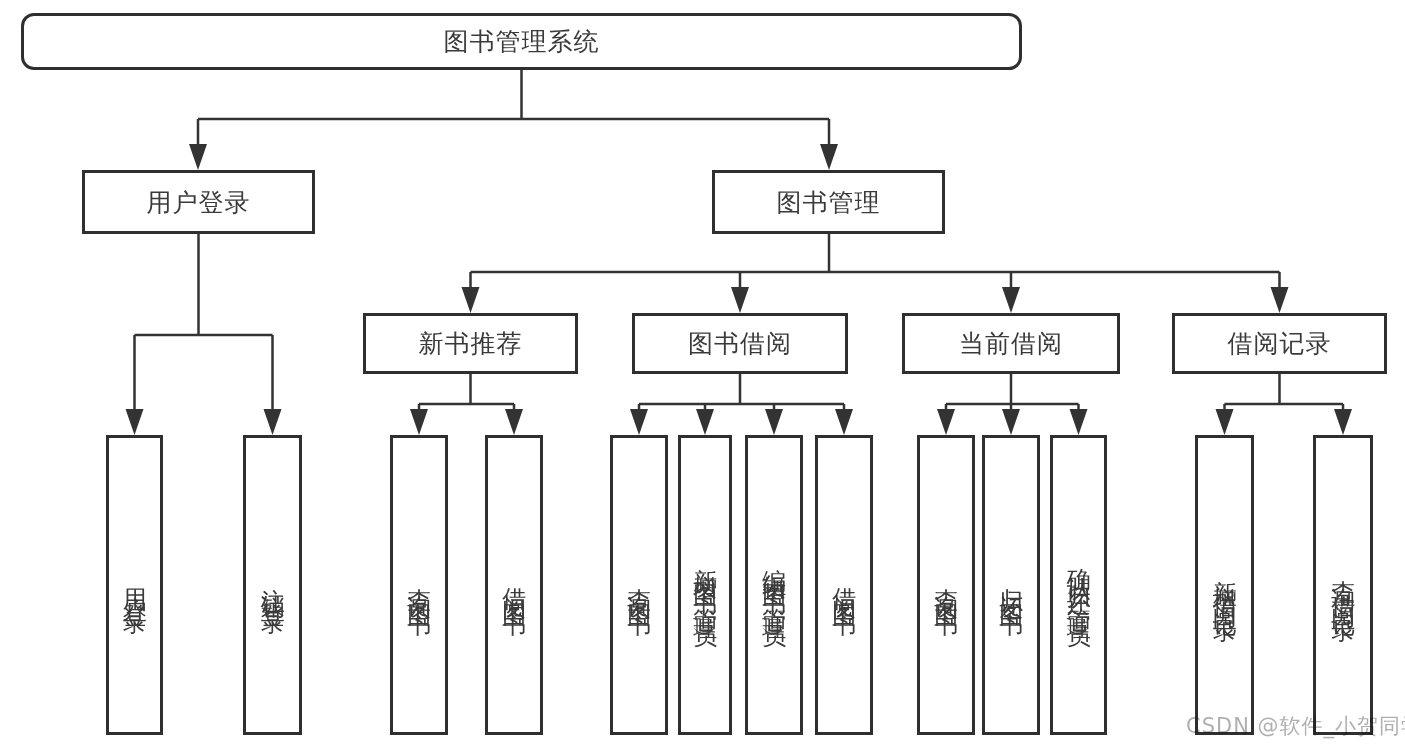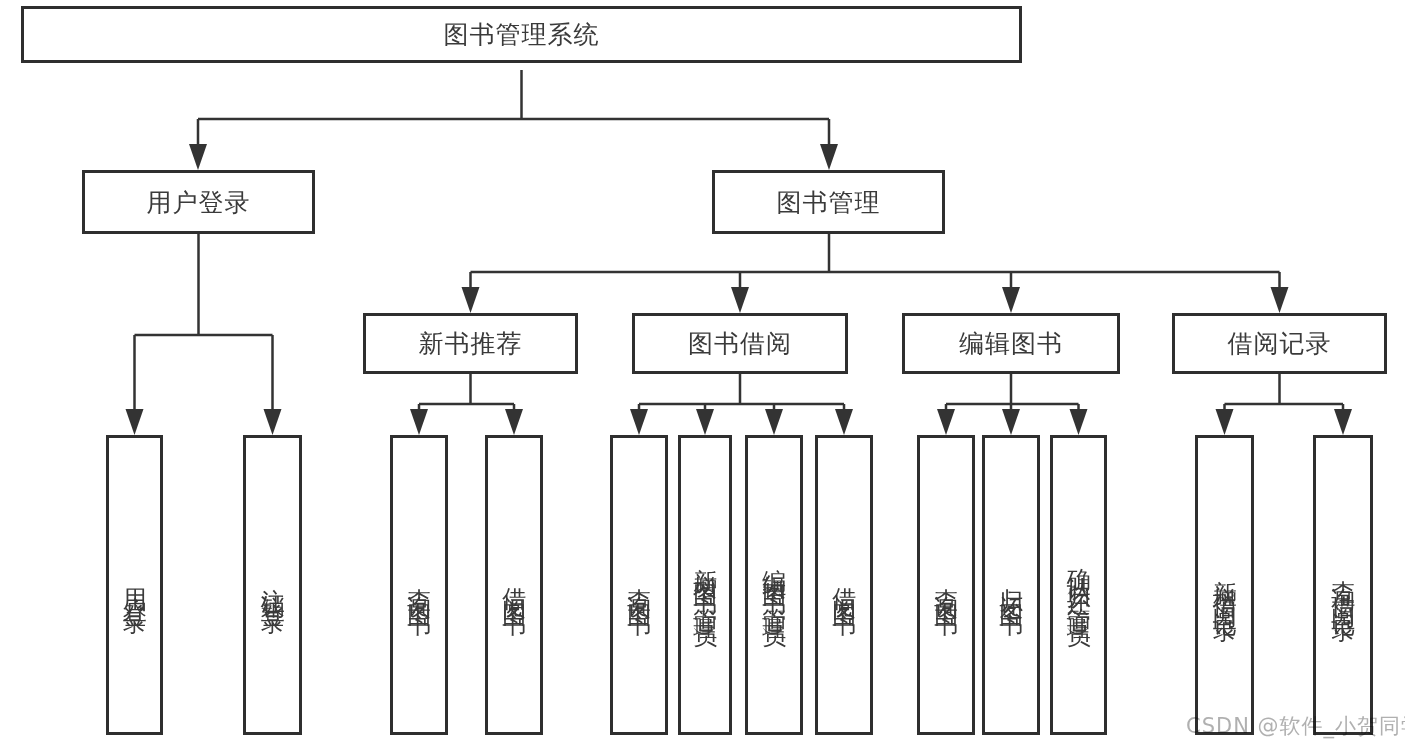--- a/index.html
+++ b/index.html
@@ -81,39 +81,39 @@
       <polygon points="765,409 783,409 774,435"></polygon>
       <polygon points="835,409 853,409 844,435"></polygon>
       <polygon points="937,409 955,409 946,435"></polygon>
       <polygon points="1002,409 1020,409 1011,435"></polygon>
       <polygon points="1069.5,409 1087.5,409 1078.5,435"></polygon>
       <polygon points="1215.5,409 1233.5,409 1224.5,435"></polygon>
       <polygon points="1334,409 1352,409 1343,435"></polygon>
     </g>
   </svg>
 
-  <div class="hnode" style="left:21px;top:6px;width:1001px;height:57px;">
+  <div class="hnode" style="left:21px;top:13px;width:1001px;height:57px;border-radius:13px;">
     <span>图书管理系统</span>
   </div>
 
   <div class="hnode" style="left:82px;top:170px;width:233px;height:64px;">
     <span>用户登录</span>
   </div>
   <div class="hnode" style="left:712px;top:170px;width:233px;height:64px;justify-content:center;">
     <span>图书管理</span>
   </div>
 
   <div class="hnode" style="left:632px;top:313px;width:216px;height:61px;">
     <span>图书借阅</span>
   </div>
   <div class="hnode" style="left:363px;top:313px;width:215px;height:61px;">
     <span>新书推荐</span>
   </div>
   <div class="hnode" style="left:902px;top:313px;width:218px;height:61px;">
-    <span>编辑图书</span>
+    <span>当前借阅</span>
   </div>
   <div class="hnode" style="left:1172px;top:313px;width:215px;height:61px;">
     <span>借阅记录</span>
   </div>
 
   <div class="vnode" style="left:106px;top:435px;width:57px;height:300px;">
     <span>用户登录</span>
   </div>
   <div class="vnode" style="left:243px;top:435px;width:59px;height:300px;">
     <span>注销登录</span>

